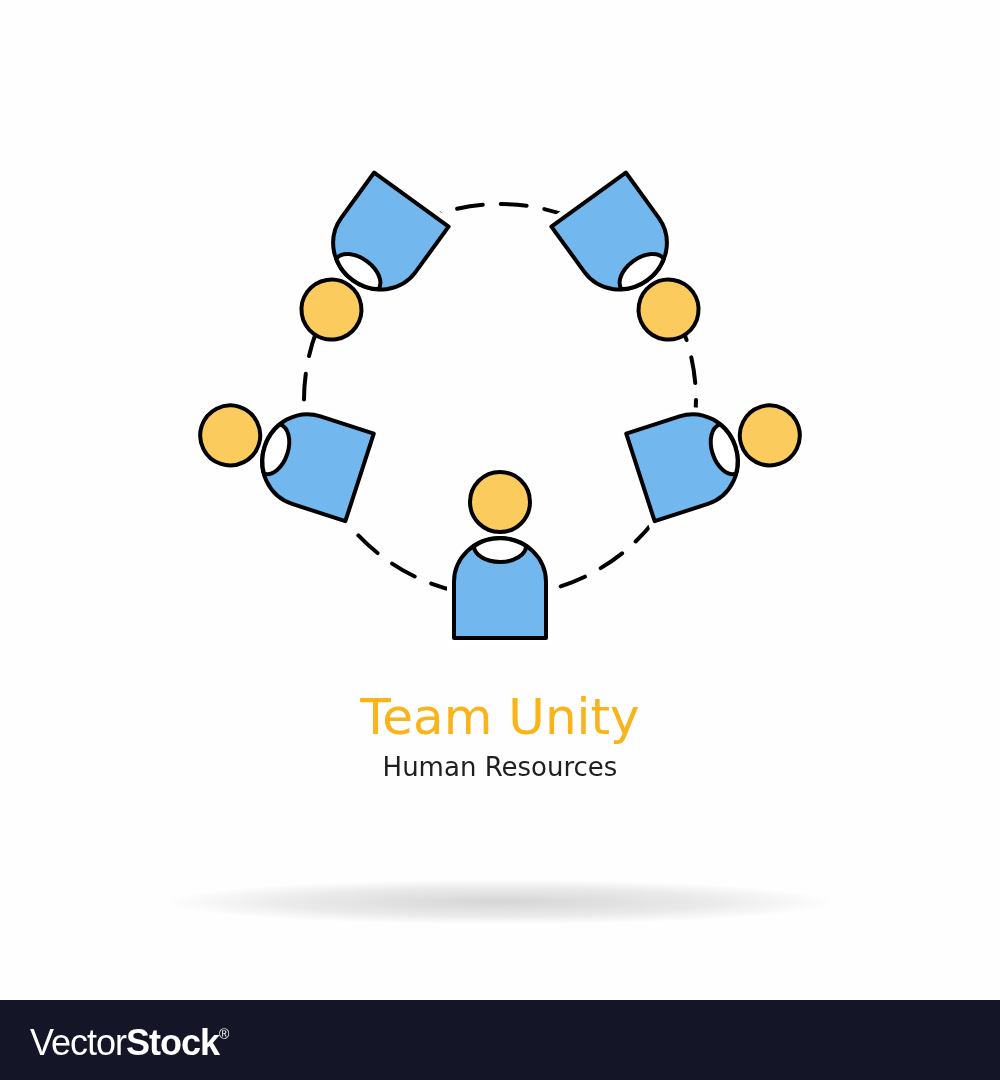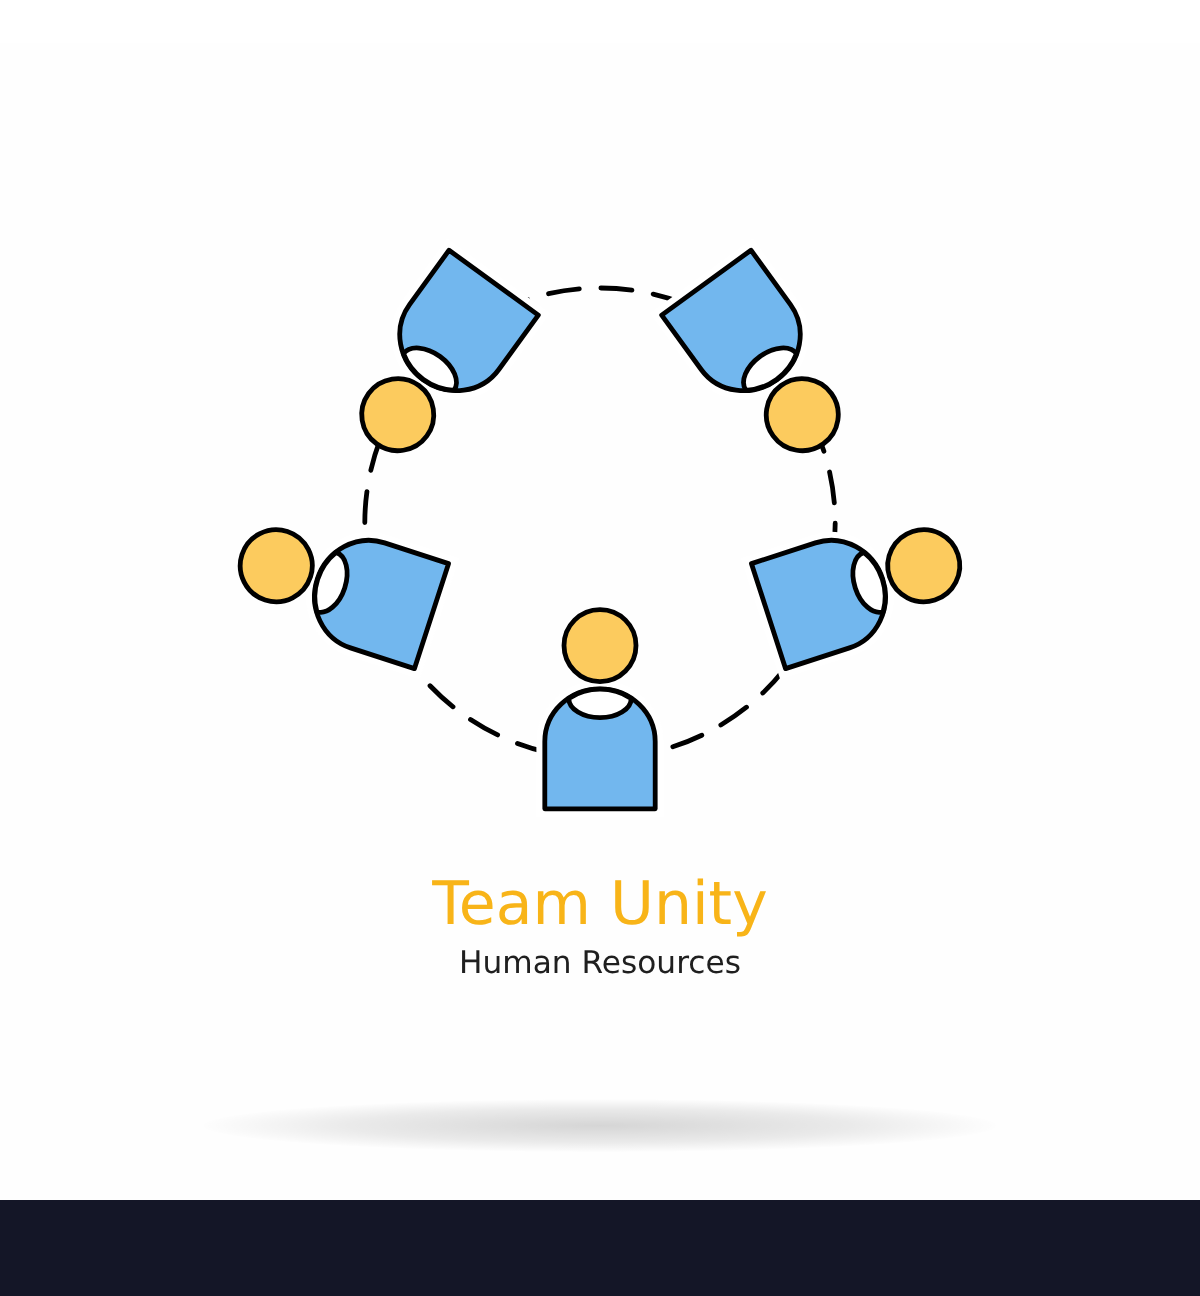--- a/index.html
+++ b/index.html
@@ -1,17 +1,17 @@
 <!DOCTYPE html>
 <html><head>
 <meta charset="utf-8">
 <style>
   html, body { margin: 0; padding: 0; }
   body { width: 1000px; height: 1080px; background: #ffffff; position: relative; overflow: hidden; font-family: "DejaVu Sans", sans-serif; }
-  .canvas { position: absolute; left: 0; top: 0; width: 1000px; height: 1000px; background: #fefefe; margin-top: 36px; }
+  .canvas { position: absolute; left: 0; top: 0; width: 1000px; height: 1000px; background: #fefefe; }
   .logo-svg { position: absolute; left: 0; top: 0; width: 1000px; height: 700px; }
   .title { position: absolute; left: 0; width: 1000px; top: 688px; text-align: center; font-family: "DejaVu Sans", sans-serif; font-size: 50px; color: #F8B418; letter-spacing: 0px; }
   .subtitle { position: absolute; left: 0; width: 1000px; top: 752px; text-align: center; font-family: "DejaVu Sans", sans-serif; font-size: 26px; color: #1f1f1f; }
   .shadow { position: absolute; left: 170px; top: 880px; width: 660px; height: 44px; border-radius: 50%;
             background: radial-gradient(ellipse at center, rgba(0,0,0,0.16) 0%, rgba(0,0,0,0.08) 45%, rgba(0,0,0,0) 72%); }
   .footer { position: absolute; left: 0; top: 1000px; width: 1000px; height: 80px; background: #141627; color: #ffffff; }
   .brand { position: absolute; left: 30px; top: 22px; font-family: "Liberation Sans", sans-serif; font-size: 36px; letter-spacing: -1px; color: #ffffff; }
   .brand .light { font-weight: normal; }
   .brand .bold { font-weight: bold; }
   .brand sup { font-size: 14px; vertical-align: top; position: relative; top: 4px; }
@@ -58,13 +58,16 @@
       <use href="#person"></use>
     </g>
   </svg>
 
   <div class="title">Team Unity</div>
   <div class="subtitle">Human Resources</div>
   <div class="shadow"></div>
 </div>
 
 <div class="footer">
+  <div class="brand">
+    <span class="light">Vector</span><span class="bold">Stock</span><sup>®</sup>
+  </div>
 </div>
 
 </body></html>

